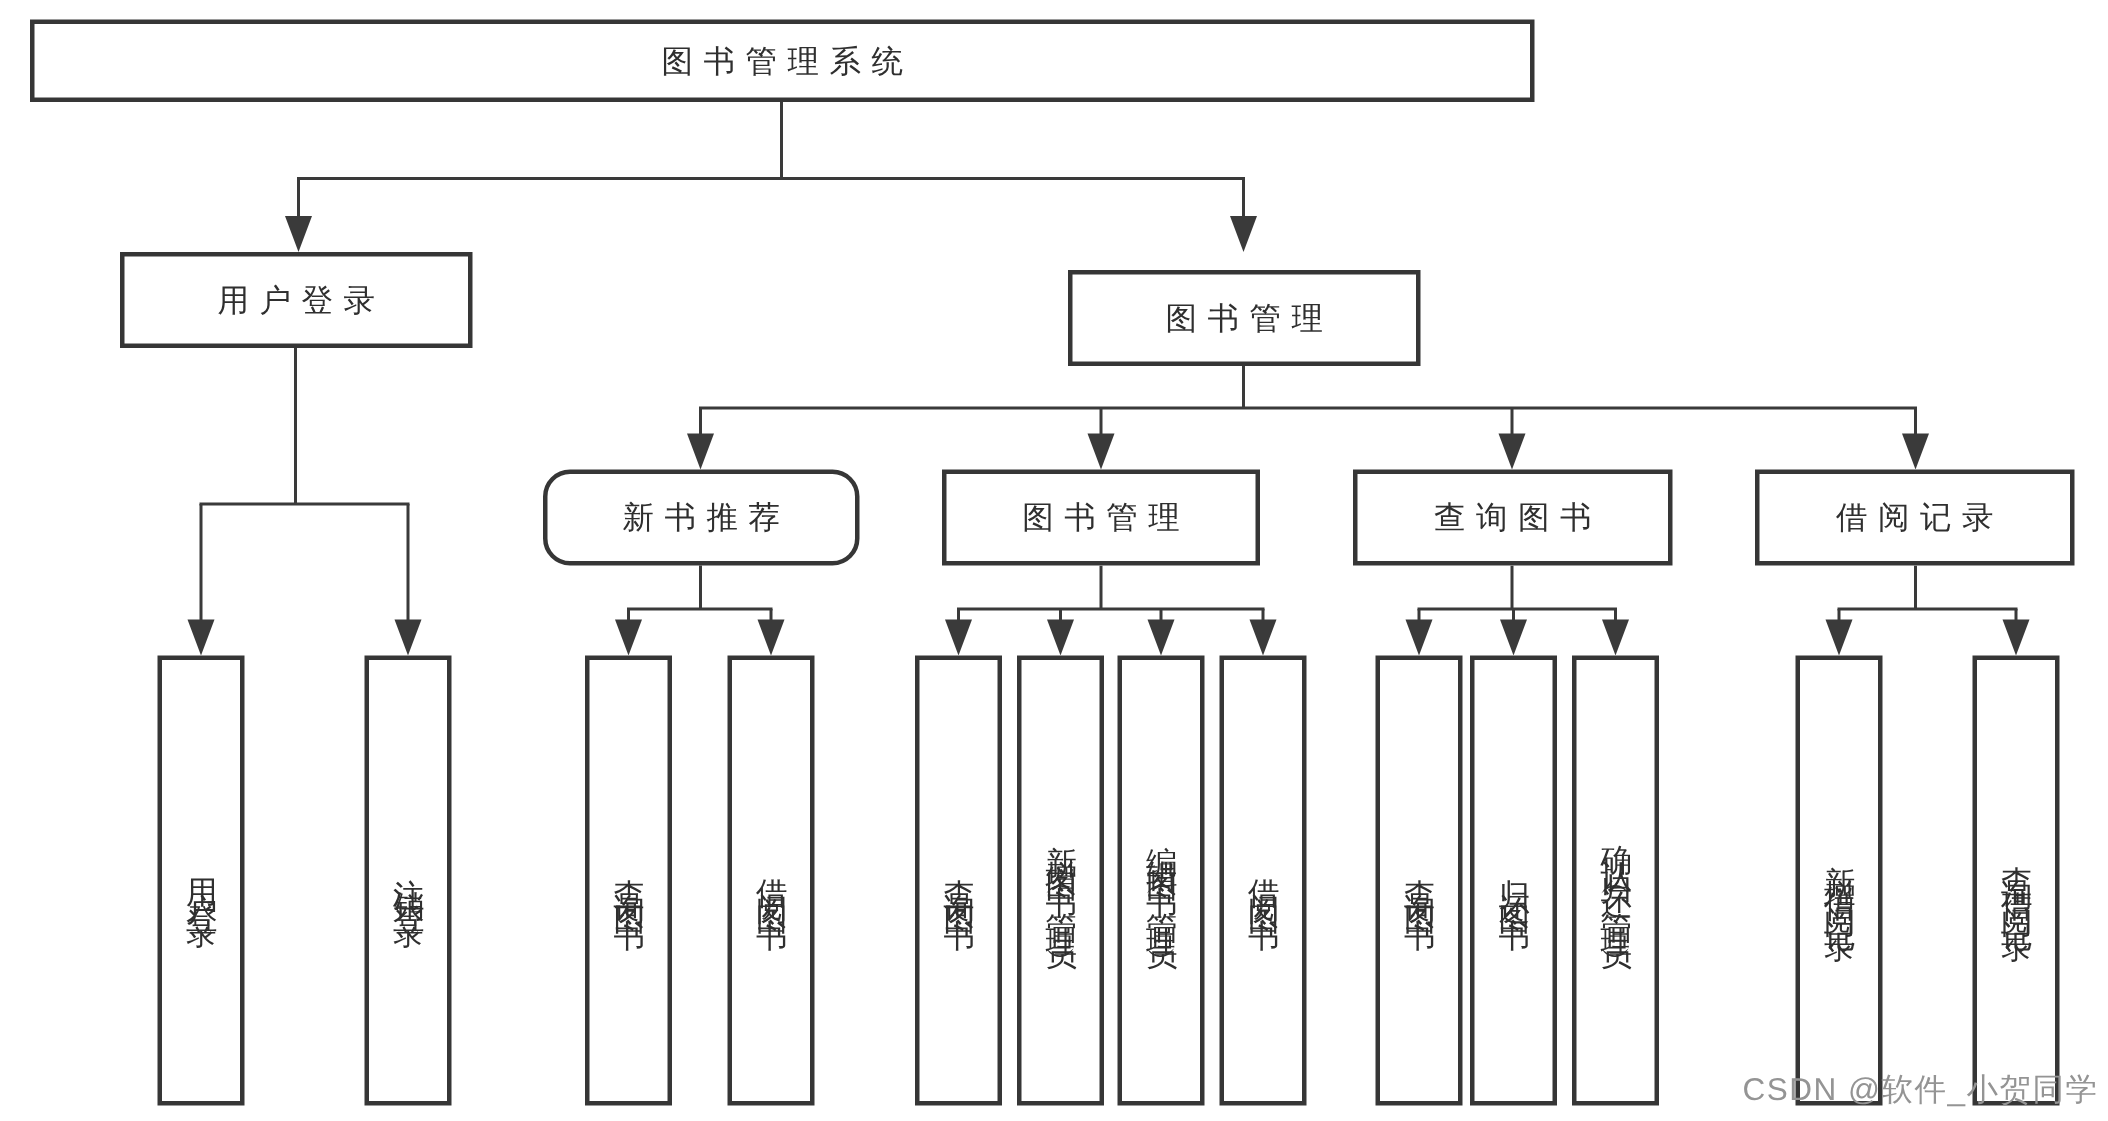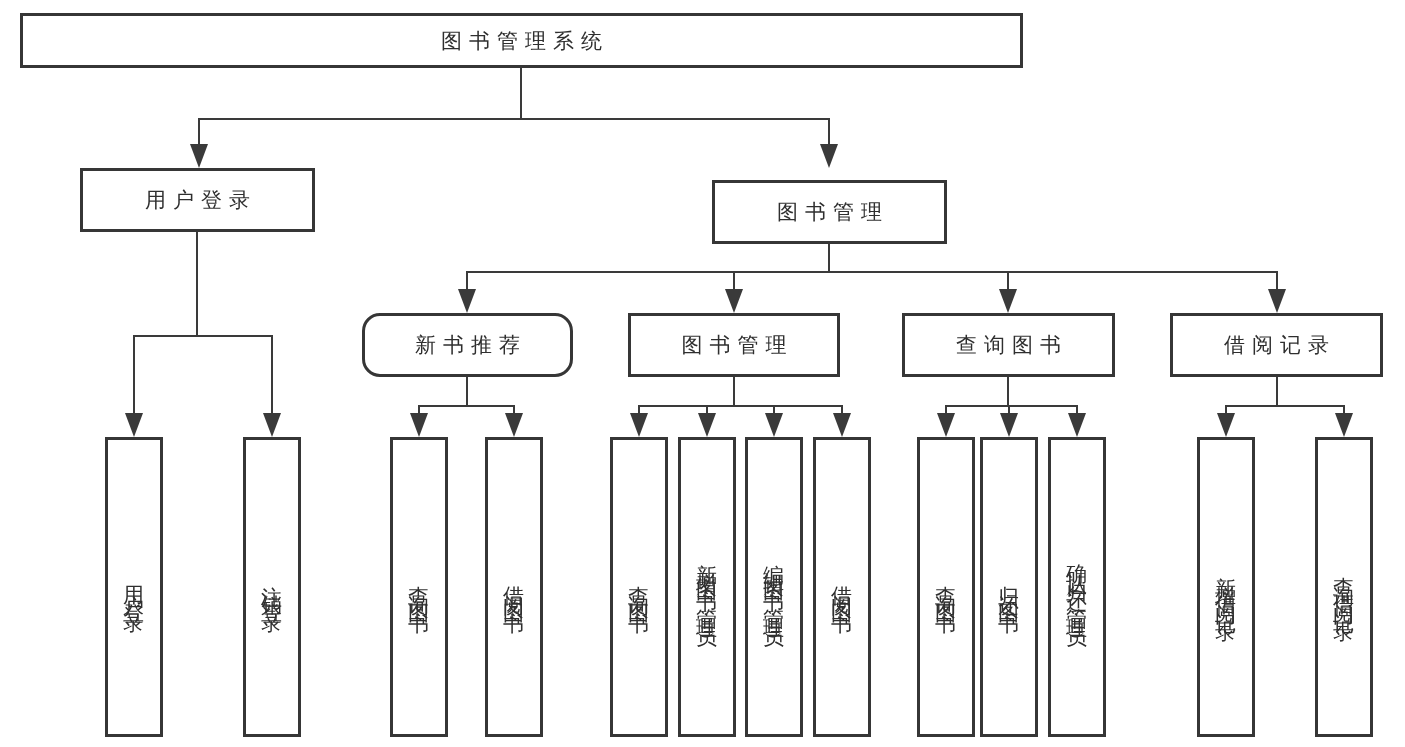--- a/index.html
+++ b/index.html
@@ -97,20 +97,21 @@
     <span class="leaf-label">确认归还（管理员）</span>
   </div>
 
   <div class="node" style="left:1197px;top:437px;width:58px;height:300px;">
     <span class="leaf-label">新增借阅记录</span>
   </div>
   <div class="node" style="left:1315px;top:437px;width:58px;height:300px;">
     <span class="leaf-label">查询借阅记录</span>
   </div>
 
+  <div class="watermark">CSDN @软件_小贺同学</div>
 <div class="vline" style="left: 520px; top: 68px; height: 51px;"></div>
     <div class="vline" style="left: 198px; top: 119px; height: 30px;"></div>
     <div class="vline" style="left: 828px; top: 119px; height: 30px;"></div>
     <div class="vline" style="left: 196px; top: 232px; height: 104px;"></div>
     <div class="vline" style="left: 133px; top: 336px; height: 79px;"></div>
     <div class="vline" style="left: 271px; top: 336px; height: 79px;"></div>
     <div class="vline" style="left: 828px; top: 232px; height: 40px;"></div>
     <div class="vline" style="left: 466px; top: 272px; height: 19px;"></div>
     <div class="vline" style="left: 733px; top: 272px; height: 19px;"></div>
     <div class="vline" style="left: 1007px; top: 272px; height: 19px;"></div>

